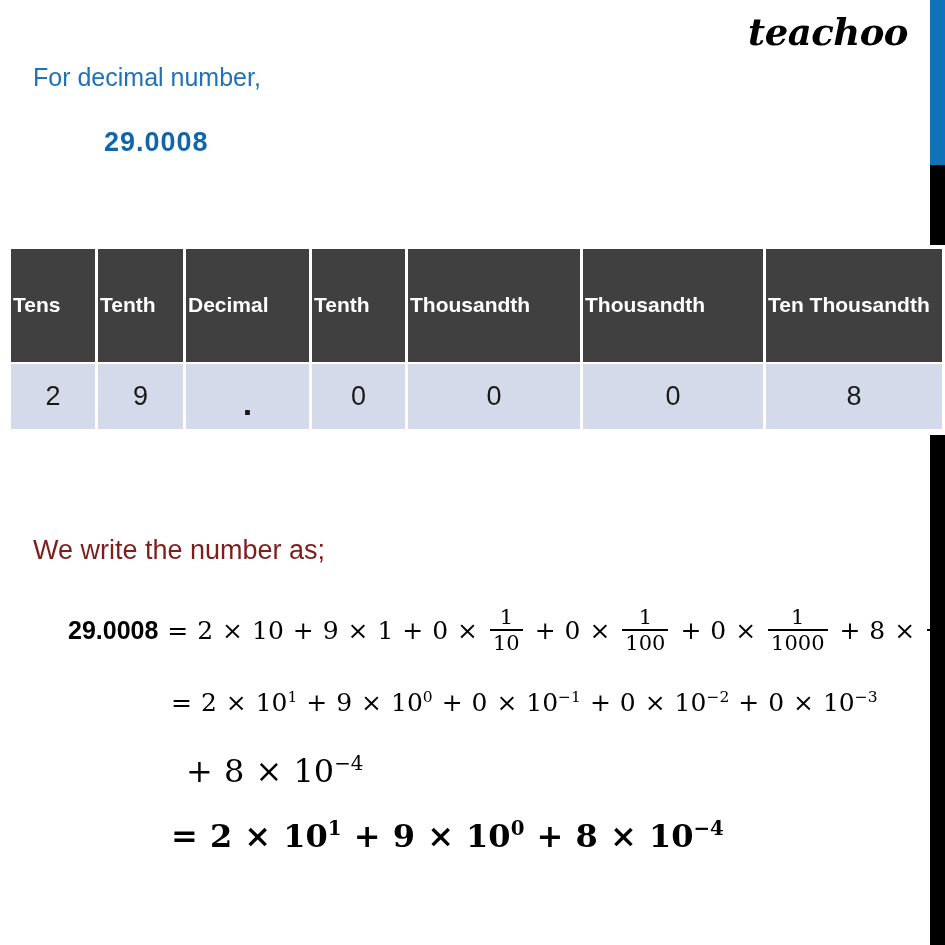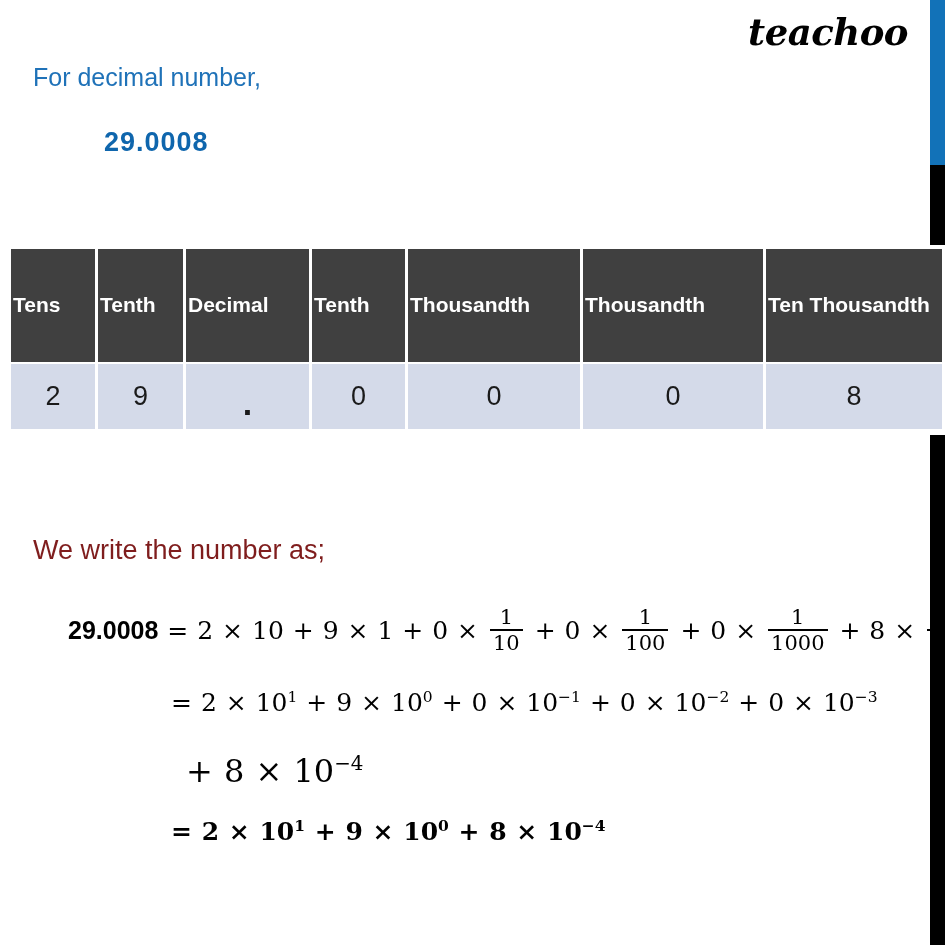--- a/index.html
+++ b/index.html
@@ -112,21 +112,21 @@
   
   .eq {
     position: absolute;
     font-family: "DejaVu Serif", serif;
     color: #000000;
     white-space: nowrap;
   }
   #eq1 { left: 68px;  top: 608px; font-size: 25px; }
   #eq2 { left: 170px; top: 688px; font-size: 25px; }
   #eq3 { left: 185px; top: 752px; font-size: 32px; }
-  #eq4 { left: 170px; top: 817px; font-size: 25px; font-weight: bold; }
+  #eq4 { left: 170px; top: 817px; font-size: 32px; font-weight: bold; }
 
   .lead {
     font-family: "Liberation Sans", sans-serif;
     font-weight: bold;
     font-size: 25px;
   }
   .frac {
     display: inline-block;
     vertical-align: middle;
     text-align: center;

